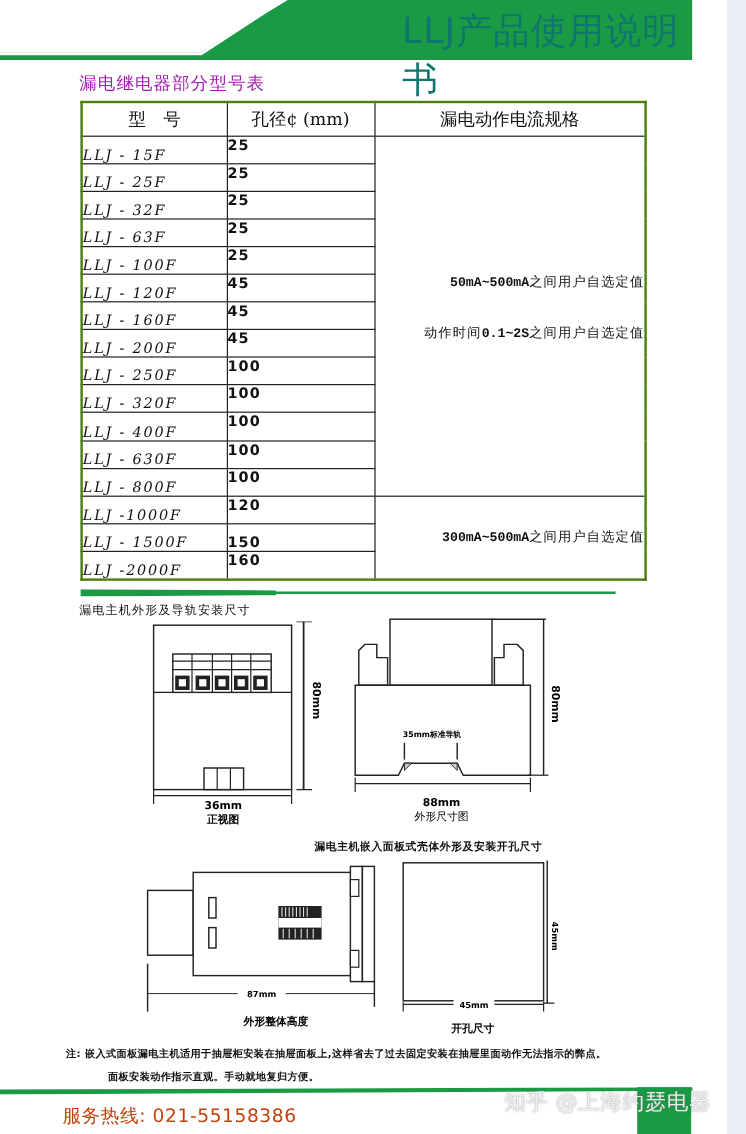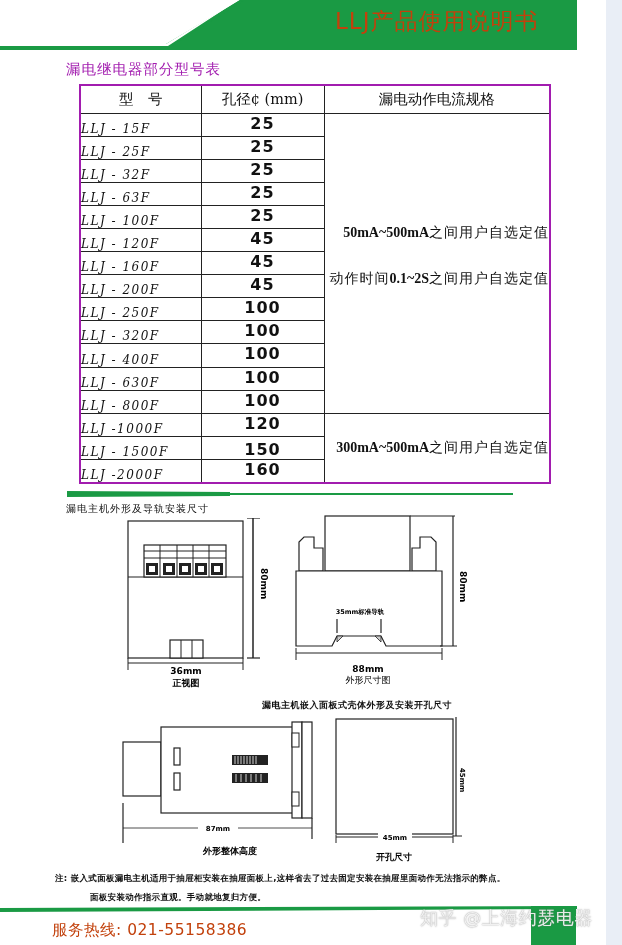--- a/index.html
+++ b/index.html
@@ -4,33 +4,33 @@
 <style>
   * { box-sizing: border-box; margin: 0; padding: 0; }
   html, body { width: 622px; height: 945px; overflow: hidden; background: #fff; }
   body { position: relative; font-family: "DejaVu Sans", sans-serif; color: #111; }
 
   .right-strip { position: absolute; left: 606px; top: 0; width: 16px; height: 945px; background: #e9eef6; }
 
   
   .header-band { position: absolute; left: 0; top: 0; width: 577px; height: 50px; }
   .header-band svg { position: absolute; left: 0; top: 0; }
-  .header-title { position: absolute; left: 335px; top: 6px; font-family: "DejaVu Sans", sans-serif; font-size: 23px; color: #c2410c; letter-spacing: 1px; }
+  .header-title { position: absolute; left: 335px; top: 6px; font-family: "DejaVu Sans", sans-serif; font-size: 30px; color: #0f766e; letter-spacing: 1px; }
 
   .section-title { position: absolute; left: 66px; top: 60px; font-family: "DejaVu Serif", serif; font-size: 14.5px; color: #a21caf; letter-spacing: 1px; }
 
   
-  table.spec { position: absolute; left: 79px; top: 84px; width: 472px; border-collapse: collapse; border: 2px solid #a21caf; }
+  table.spec { position: absolute; left: 67px; top: 84px; width: 472px; border-collapse: collapse; border: 2px solid #4d7c0f; }
   table.spec th, table.spec td { border: 1.2px solid #222; height: 23.1px; padding: 0; }
   table.spec th { height: 28px; font-weight: normal; font-size: 14.5px; font-family: "DejaVu Serif", serif; text-align: center; }
   th.c-model { width: 121px; }
   th.c-hole { width: 123px; font-family: "DejaVu Sans", sans-serif; }
   td.model { font-family: "DejaVu Serif", serif; font-size: 12px; padding-left: 8px; letter-spacing: 1.5px; vertical-align: bottom; padding-bottom: 2px; font-style: italic; }
-  td.hole { font-family: "DejaVu Sans", sans-serif; font-weight: bold; font-size: 16px; text-align: center; vertical-align: top; letter-spacing: 1px; }
-  td.spec-text { vertical-align: middle; text-align: right; padding-right: 12px; font-size: 14px; font-family: Liberation Serif, serif; }
+  td.hole { font-family: "DejaVu Sans", sans-serif; font-weight: bold; font-size: 12px; text-align: left; vertical-align: top; letter-spacing: 1px; }
+  td.spec-text { vertical-align: middle; text-align: right; padding-right: 12px; font-size: 11px; font-family: Liberation Mono, monospace; }
   .spec-line { display: block; margin: 14px 0 28px 0; letter-spacing: 1px; }
   .spec-line b { font-weight: bold; letter-spacing: 0; }
 
   .green-rule { position: absolute; left: 67px; top: 491px; }
 
   .sub-caption { position: absolute; left: 66px; top: 502px; font-family: "DejaVu Serif", serif; font-size: 10px; letter-spacing: 1px; }
 
   .diagram { position: absolute; }
   .diagram svg text { font-family: "DejaVu Sans", sans-serif; }
 

